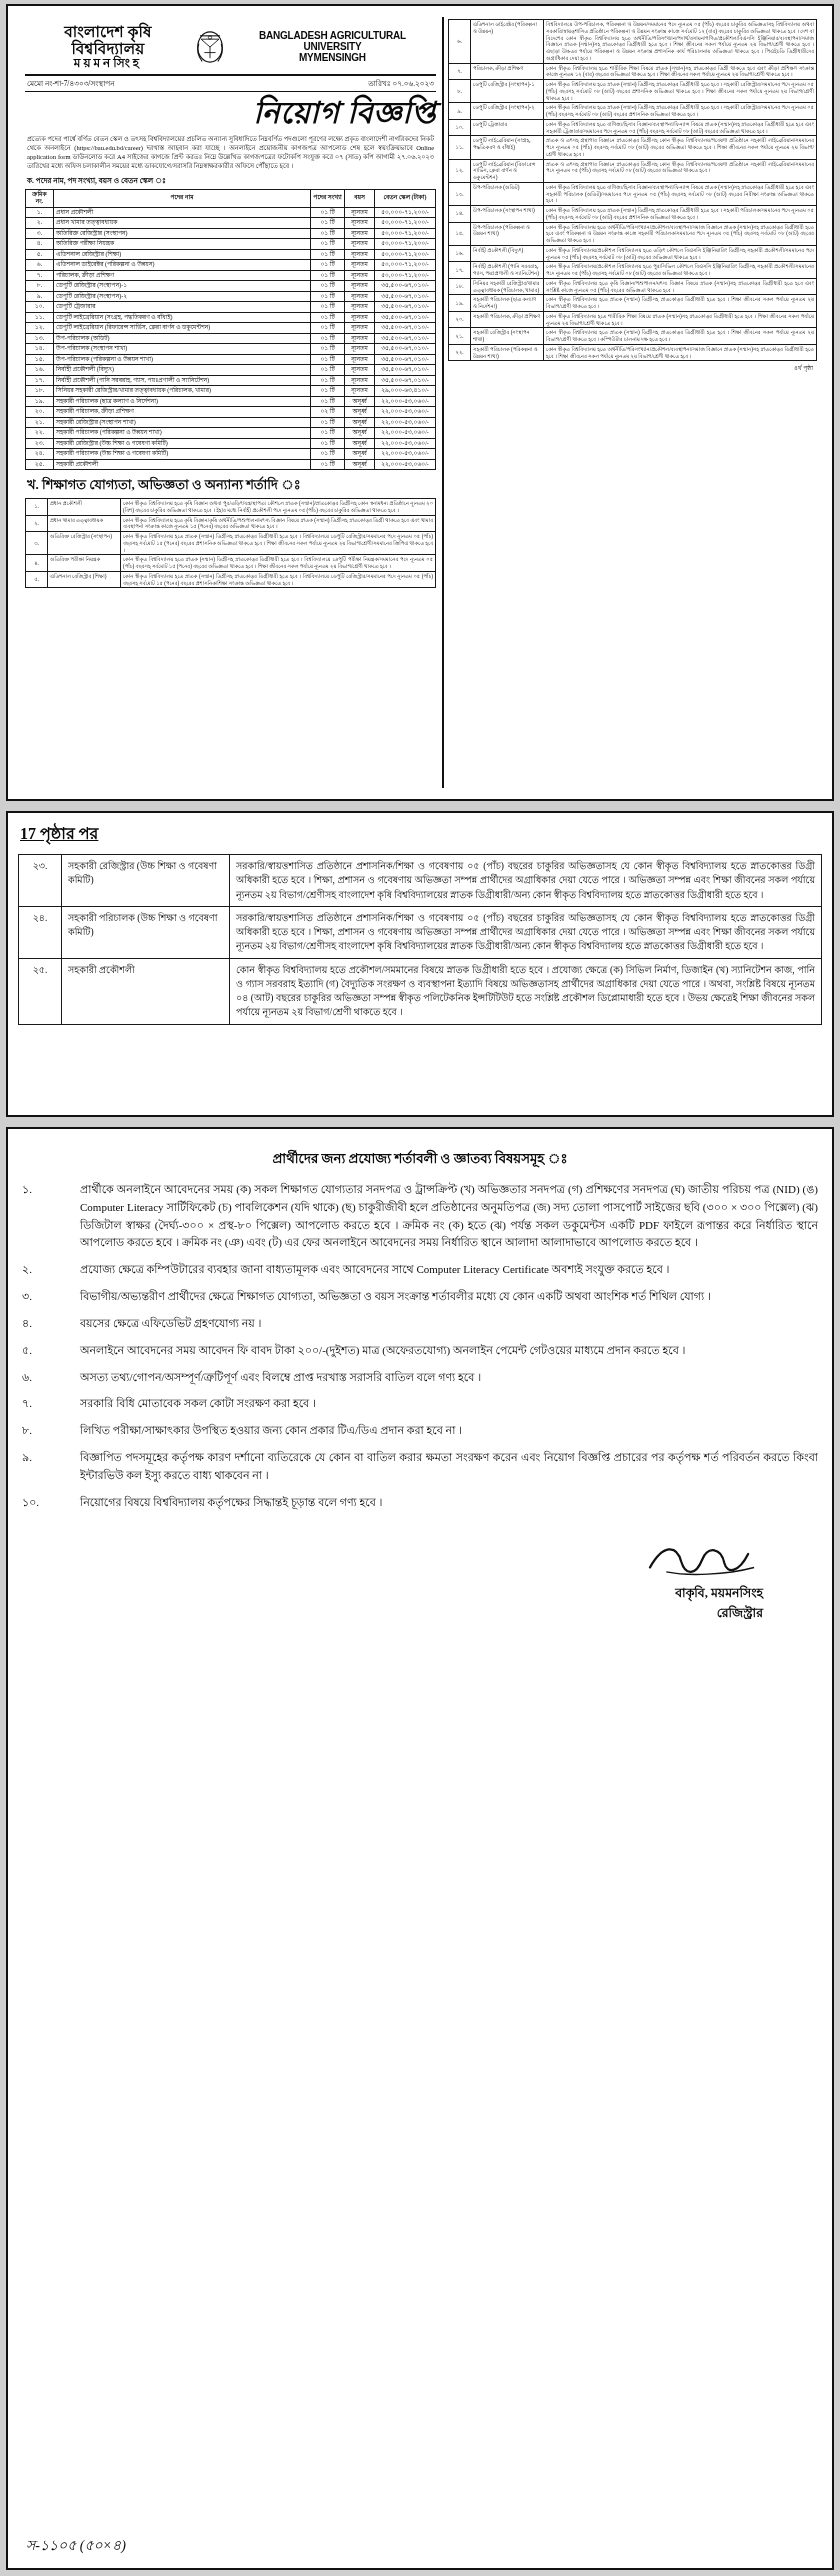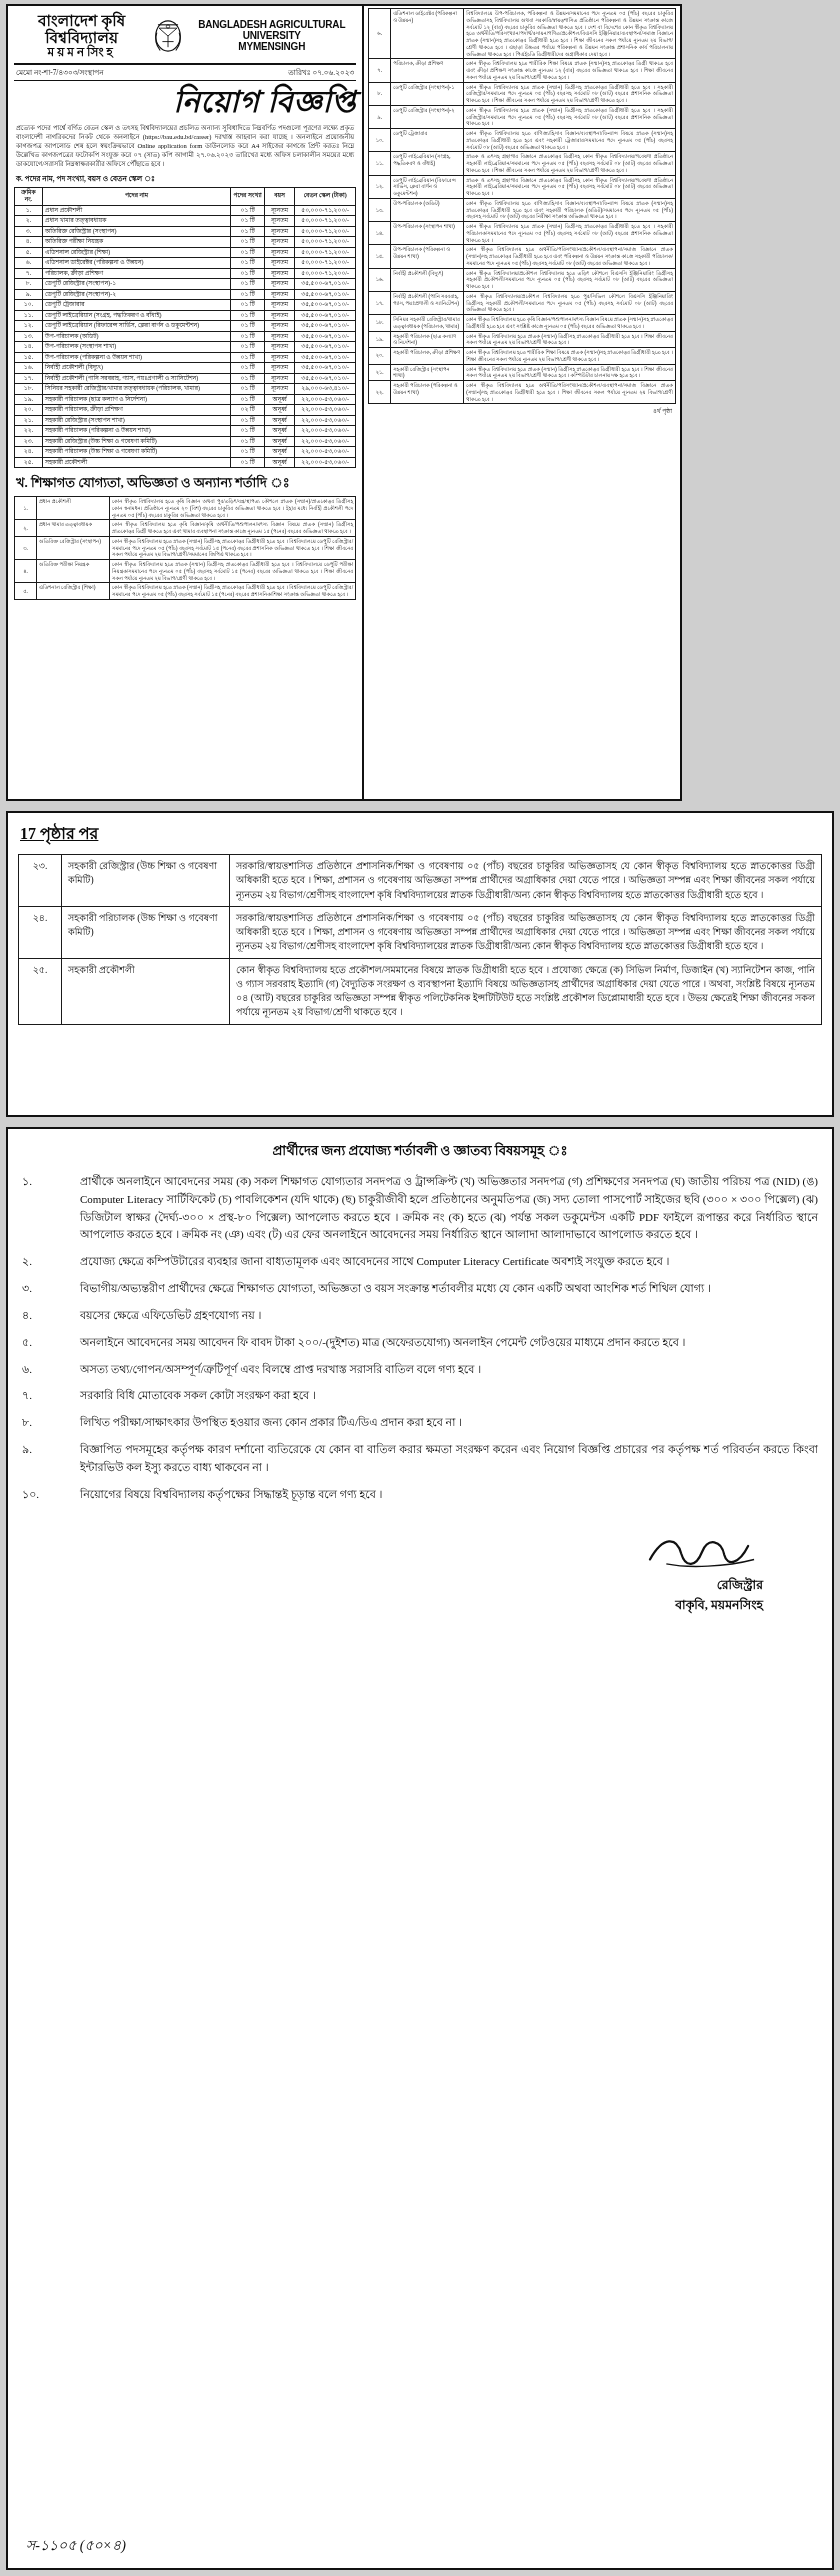--- a/index.html
+++ b/index.html
@@ -9,22 +9,22 @@
     width: 840px; height: 2576px;
     background: #cfcfcf;
     font-family: "Liberation Serif", "DejaVu Serif", serif;
     color: #0a0a0a;
     overflow: hidden;
   }
   .page { position: relative; width:840px; height:2576px; background:#cfcfcf; }
 
   
   .top-sheet{
-    position:absolute; left:6px; top:4px; width:676px; height:797px;
-    background:#fff; border:2px solid #111; padding:0;
+    position:absolute; left:6px; top:4px; width:828px; height:797px;
+    background:#fff; border:2px solid #111; padding:11px;
   }
   .cols { display:flex; height:100%; }
   .col-l { width:53%; border-right:2px solid #111; padding:4px 6px 2px 6px; }
   .col-r { width:47%; padding:2px 4px; }
 
   
   .masthead{ display:flex; align-items:center; justify-content:space-between;
      border-bottom:2px solid #111; padding:2px 4px 3px 4px; }
   .mh-left{ text-align:center; line-height:1.12; }
   .bn-univ{ font-family:"Liberation Serif",serif; font-weight:bold; font-size:15.3px; letter-spacing:0.2px;}
@@ -74,21 +74,21 @@
   table.mid{ width:100%; border-collapse:collapse; table-layout:fixed; }
   table.mid td{ border:1px solid #1a1a1a; font-size:9.5px; line-height:1.5;
       padding:4px 6px; vertical-align:top; }
   table.mid td.sl{ width:43px; text-align:center; }
   table.mid td.nm{ width:168px; }
   table.mid td.ds{ text-align:justify; }
 
   
   .bot-sheet{
     position:absolute; left:6px; top:1127px; width:828px; height:1443px;
-    background:#fff; border:2px solid #111; padding:8px 14px;
+    background:#fff; border:2px solid #111; padding:16px 14px;
   }
   .cond-head{ text-align:center; font-size:13.3px; font-weight:bold; padding:4px 0 10px 0; }
   ol.conds{ list-style:none; margin:0; padding:0; }
   ol.conds li{ display:flex; font-size:11px; line-height:1.62;
       margin-bottom:9px; text-align:justify; }
   ol.conds li .num{ flex:0 0 26px; text-align:left; }
   ol.conds li .txt{ flex:1; text-align:justify;margin-left:32px; }
 
   .sig-wrap{ margin-top:26px; text-align:right; padding-right:55px; }
   .sig-svg{ width:119px; height:43px; display:inline-block; }
@@ -530,21 +530,21 @@
           <span class="num">১০.</span>
           <span class="txt">নিয়োগের বিষয়ে বিশ্ববিদ্যালয় কর্তৃপক্ষের সিদ্ধান্তই চূড়ান্ত বলে গণ্য হবে ।</span>
         </li>
       </ol>
 
     <div class="sig-wrap">
       <svg class="sig-svg" viewBox="0 0 160 56">
         <path d="M8 40 C26 8, 44 10, 50 32 C56 52, 70 50, 78 30 C86 10, 104 14, 108 34 C112 50, 128 46, 140 22" fill="none" stroke="#111" stroke-width="3" stroke-linecap="round"></path>
         <path d="M30 46 C60 52, 110 50, 148 40" fill="none" stroke="#111" stroke-width="2"></path>
       </svg>
+      <div class="sig-line">বাকৃবি, ময়মনসিংহ</div>
       <div class="sig-line">রেজিস্ট্রার</div>
-      <div class="sig-line">বাকৃবি, ময়মনসিংহ</div>
     </div>
 
     <div class="footer-code">স-১১০৫ (৫০×৪)</div>
   </div>
 
 </div>
 
 
 </body></html>

